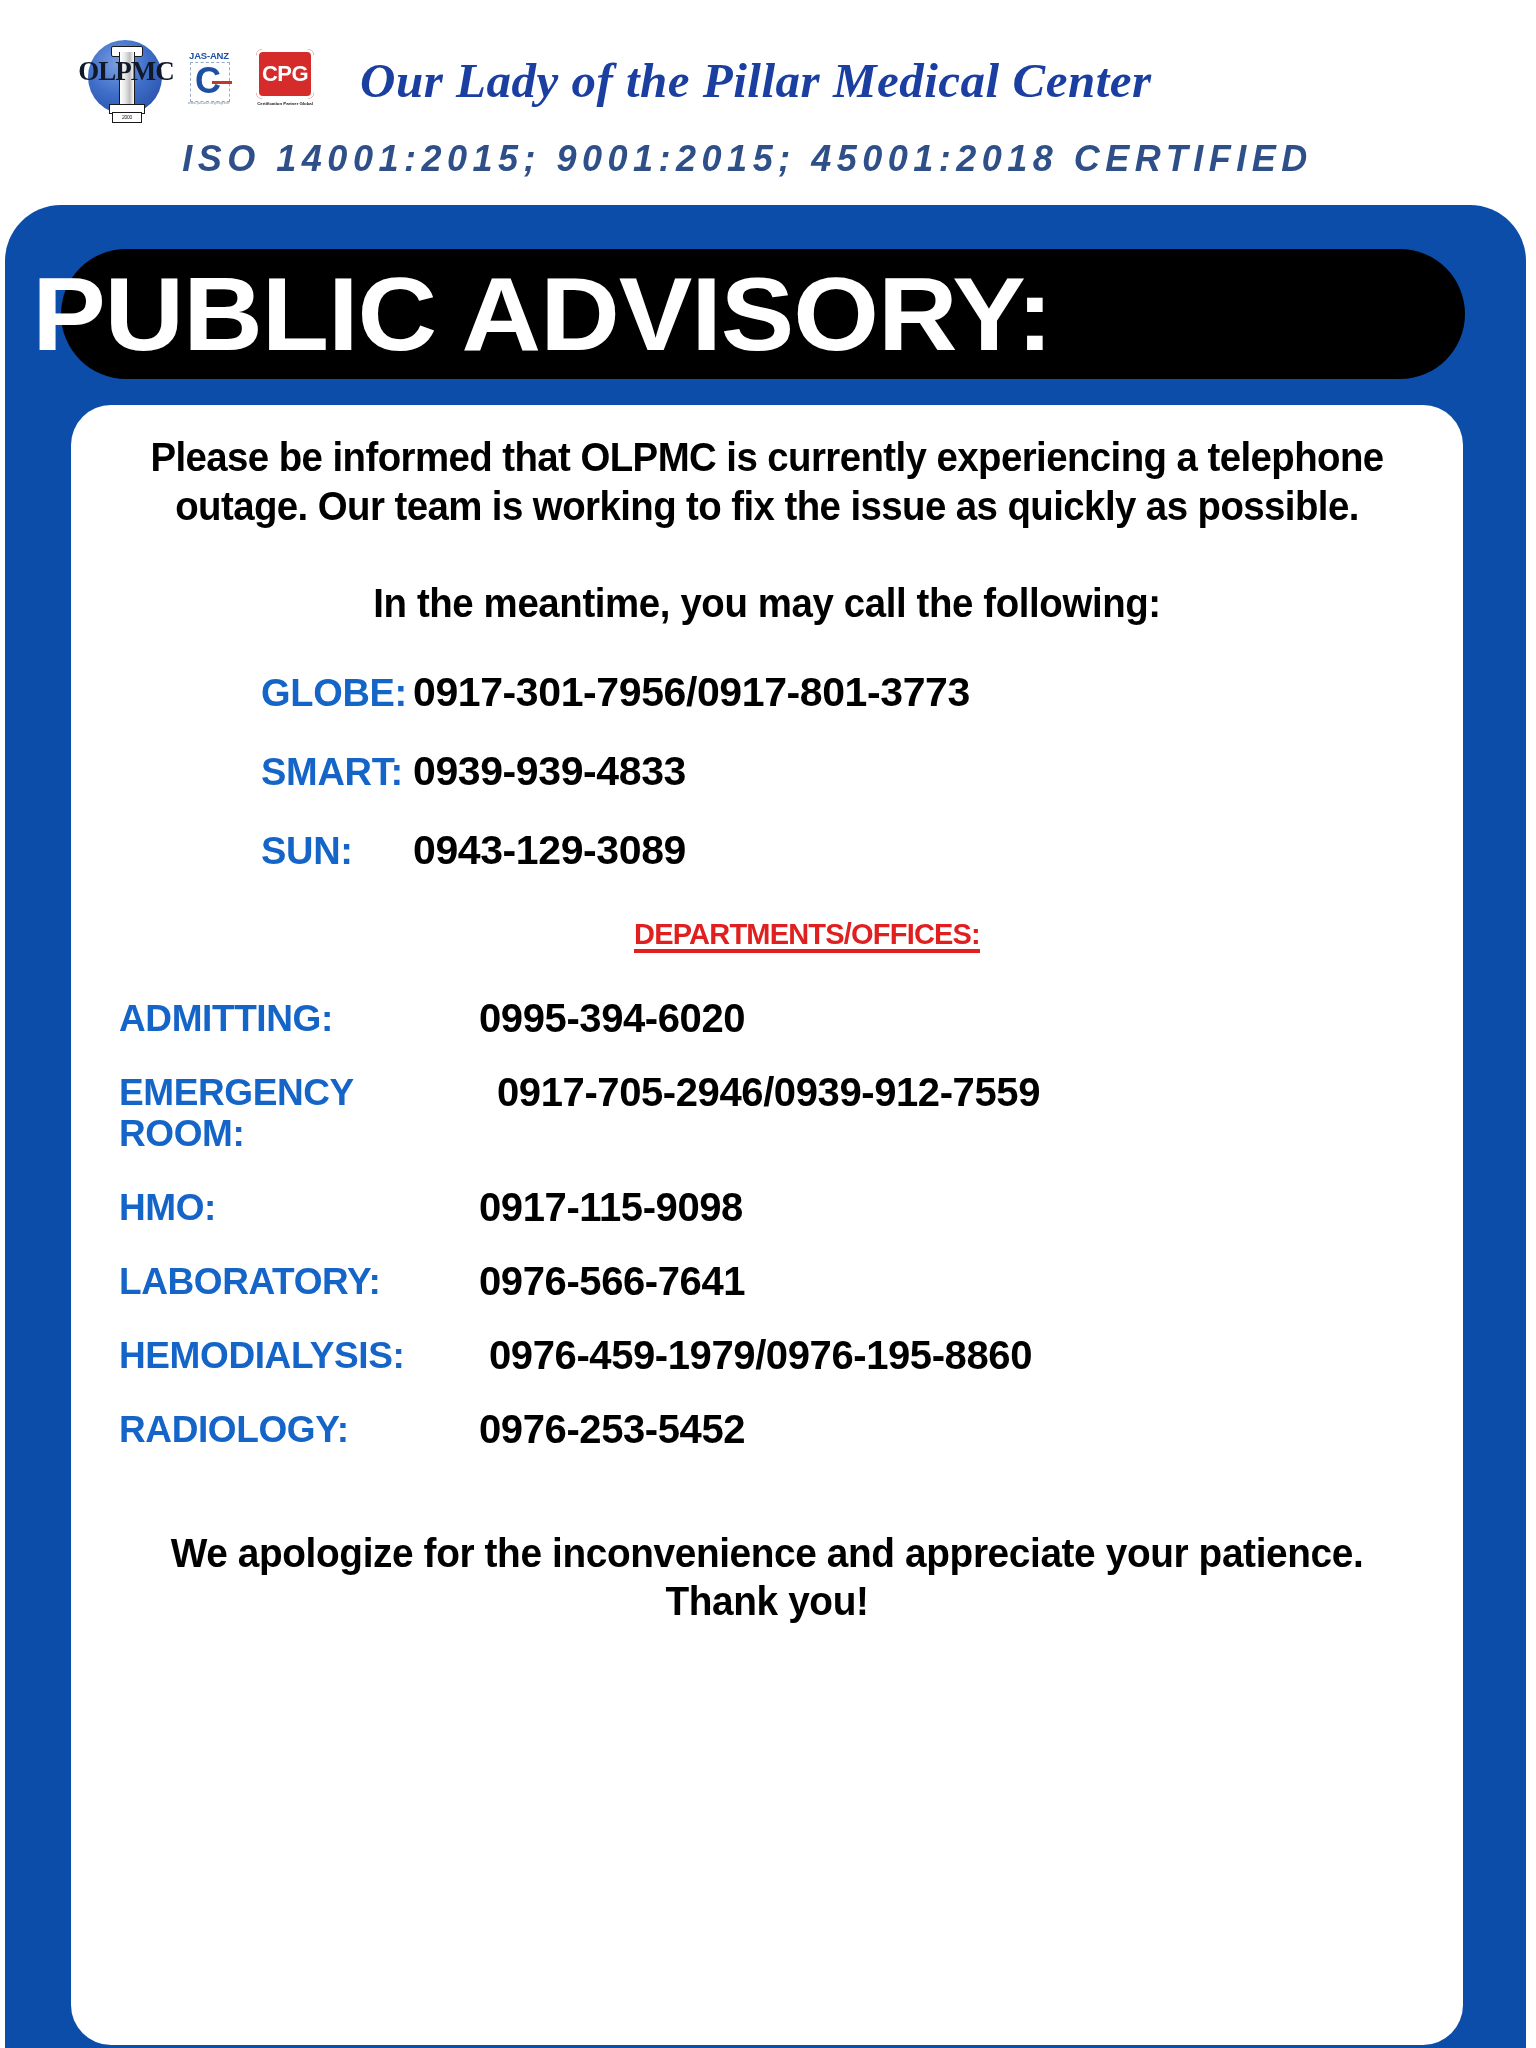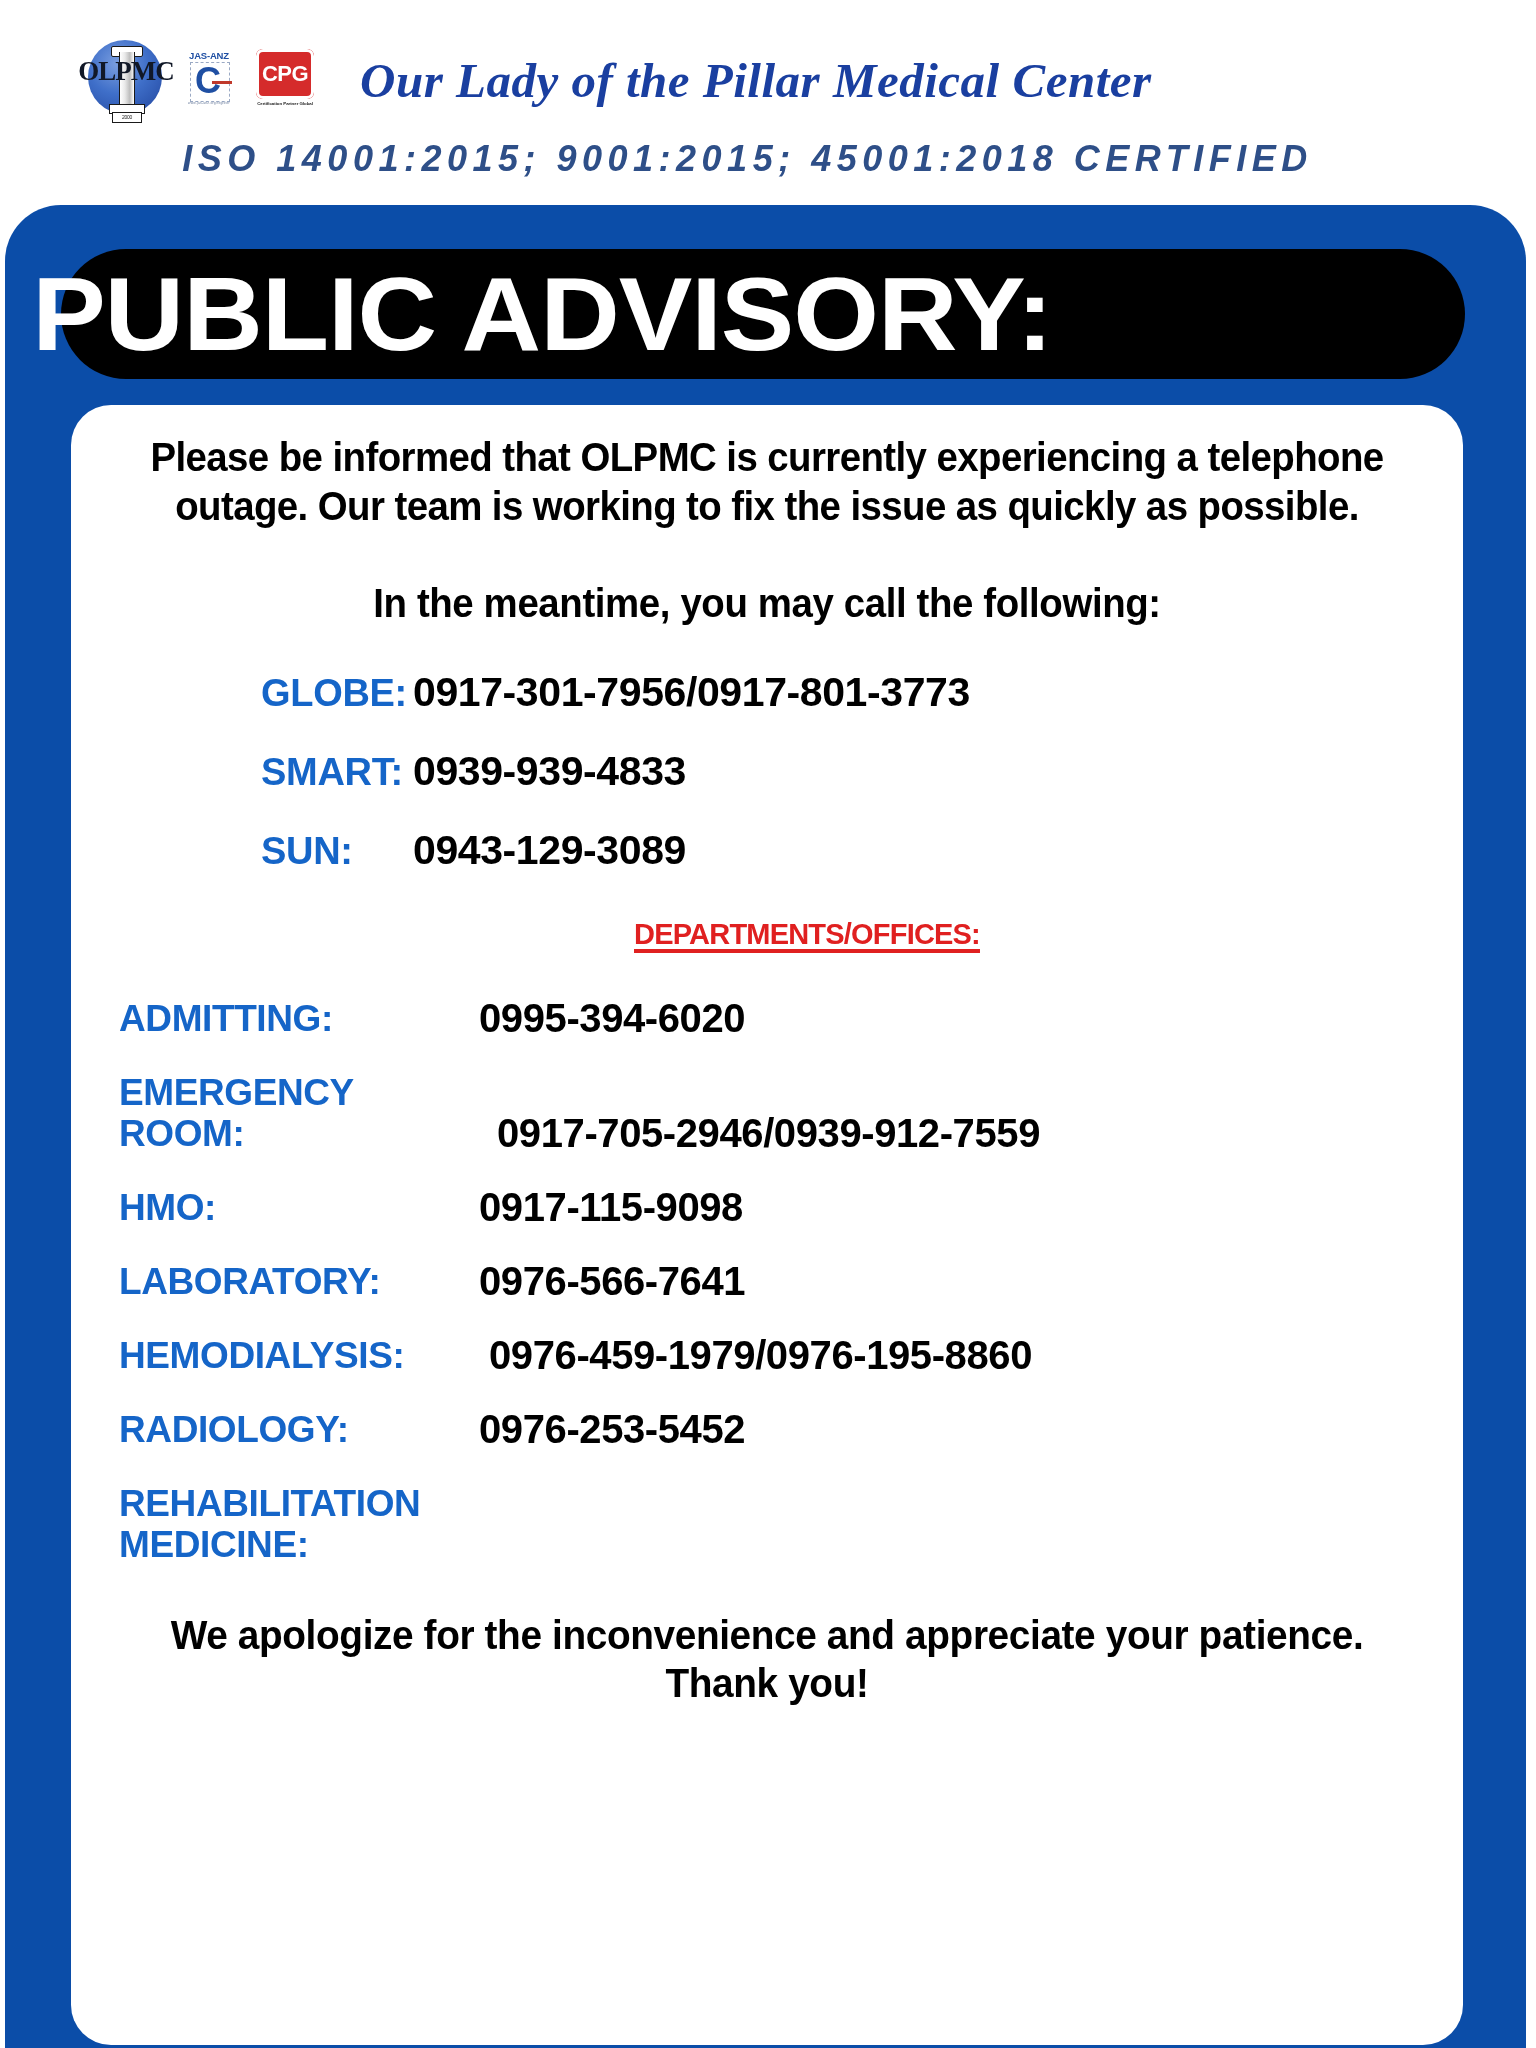--- a/index.html
+++ b/index.html
@@ -318,21 +318,20 @@
     letter-spacing: -0.8px;
   }
 
   
   #departments {
     margin-top: 38px;
     padding-left: 22px;
   }
   .dept-row {
     display: flex;
-    align-items: flex-end;
     margin-bottom: 33px;
   }
   .dept-label {
     flex: 0 0 360px;
     font-family: "Liberation Sans", sans-serif;
     font-weight: bold;
     font-size: 37px;
     line-height: 41px;
     color: #1565c8;
     letter-spacing: -0.4px;
@@ -456,24 +455,20 @@
         <div class="dept-label">HEMODIALYSIS:</div>
         <div class="dept-number">0976-459-1979/0976-195-8860</div>
       </div>
 
       <div class="dept-row">
         <div class="dept-label">RADIOLOGY:</div>
         <div class="dept-number">0976-253-5452</div>
       </div>
 
       <div class="dept-row">
-        <div class="dept-label">
-          <span>REHABILITATION</span>
-          <span class="l2">MEDICINE:</span>
-        </div>
       </div>
 
     </div>
 
     <div id="closing">We apologize for the inconvenience and appreciate your patience. Thank you!</div>
 
   </div>
 </div>
 
 </body></html>

